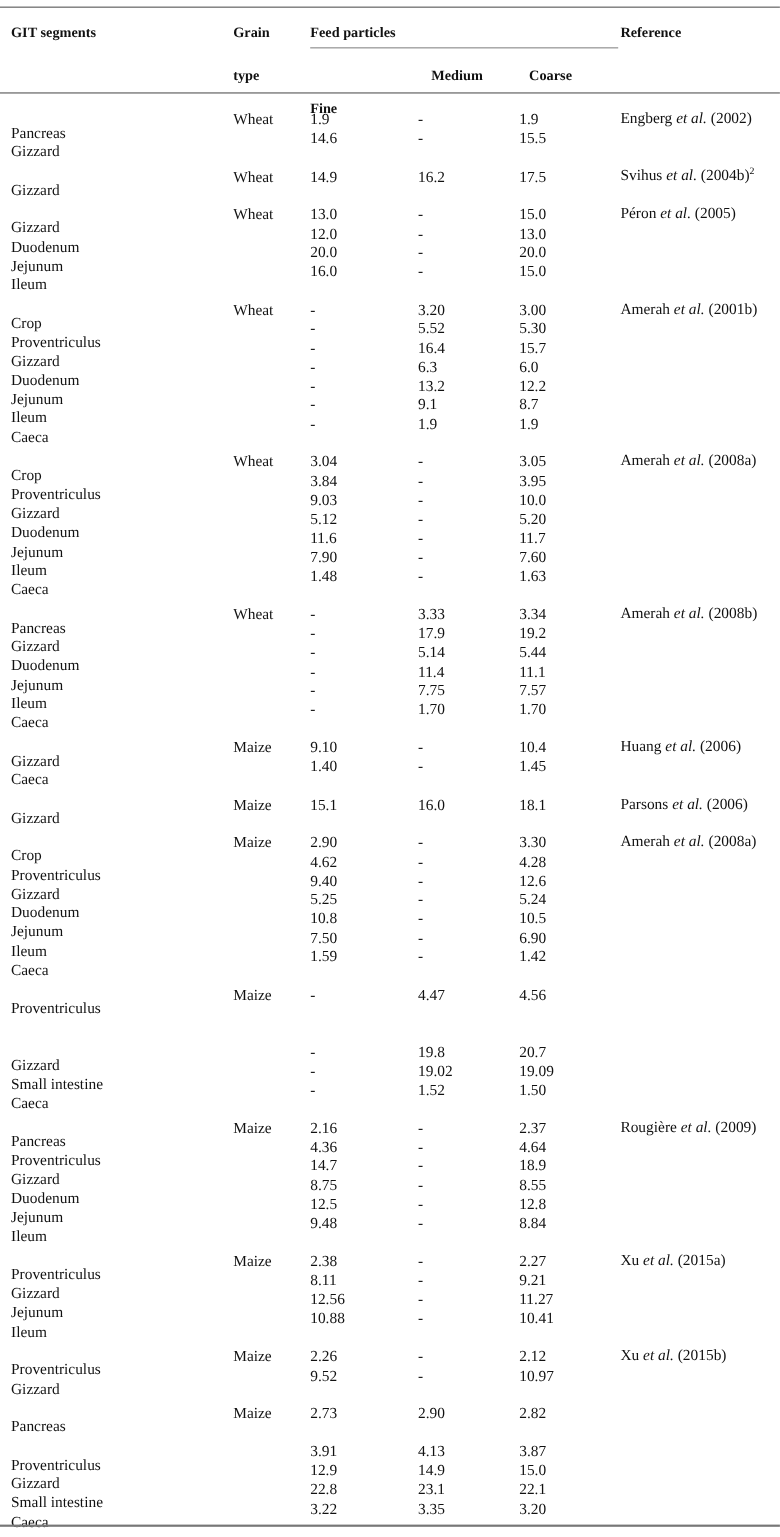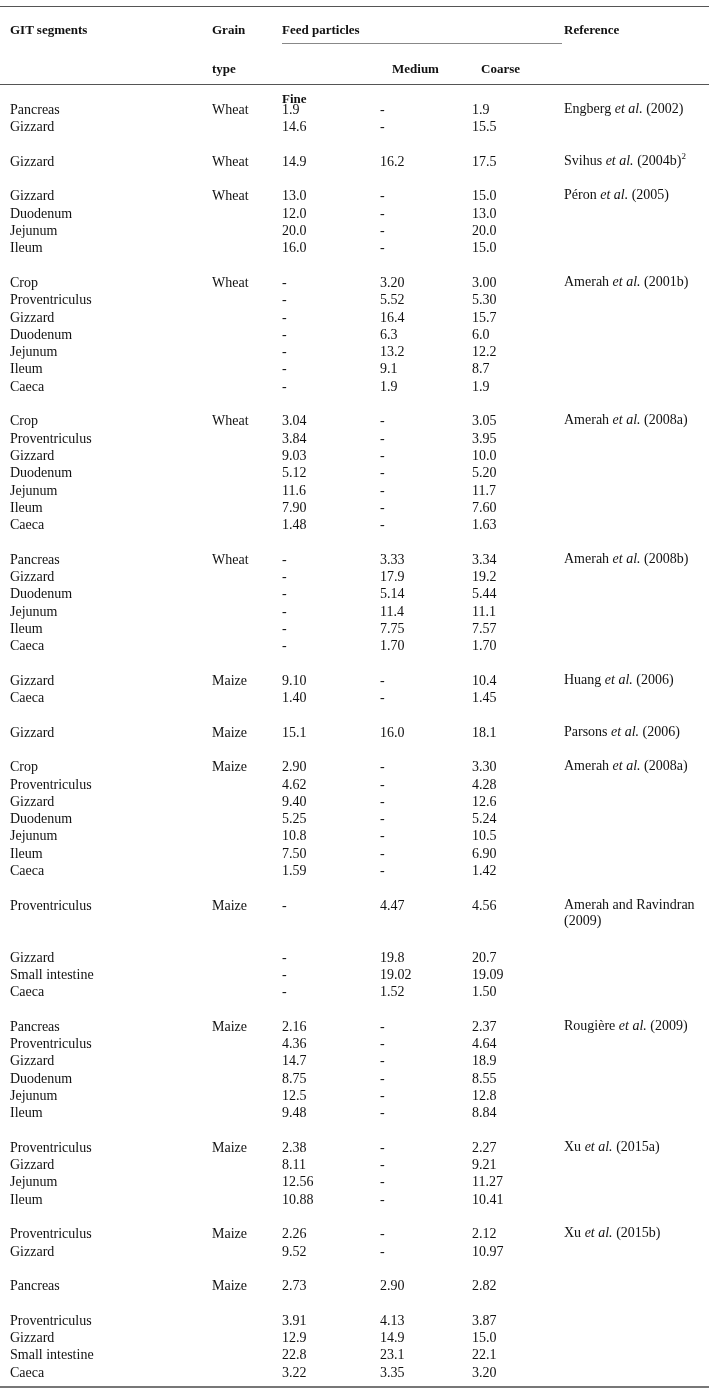--- a/index.html
+++ b/index.html
@@ -8,21 +8,21 @@
   .rule { position:absolute; left:0; width:709px; background:#555; }
   .rule.top { top:6px; height:1px; }
   .rule.mid { top:84px; height:1px; }
   .rule.bottom { top:1386px; height:2px; background:#777; }
   .rule.sub { top:43px; left:282px; width:280px; height:1px; background:#888; }
   .hdr { position:absolute; font-weight:bold; font-size:13px; line-height:16px; }
   .tbl { position:absolute; left:0; top:101px; width:709px; }
   .row { position:relative; height:17.3px; line-height:17.3px; white-space:nowrap; }
   .gap { height:17.3px; }
   .c { position:absolute; top:0; }
-  .seg { left:10px; } .grain { left:212px; } .fine { left:282px; }
+  .seg { left:10px;margin-top:12px; } .grain { left:212px; } .fine { left:282px; }
   .med { left:380px; } .coarse { left:472px; } .ref { left:564px; white-space:normal; width:140px; line-height:16px; }
   i { }
   sup { font-size:9px; vertical-align:super; line-height:0; }
 </style>
 </head>
 <body>
 
 <div class="rule top"></div>
 <div class="hdr" style="left:10px;top:22px;">GIT segments</div>
 <div class="hdr" style="left:212px;top:22px;">Grain</div>
@@ -284,21 +284,20 @@
       <span class="c med">-</span>
       <span class="c coarse">1.42</span>
     </div>
     <div class="gap"></div>
     <div class="row">
       <span class="c seg">Proventriculus</span>
       <span class="c grain">Maize</span>
       <span class="c fine">-</span>
       <span class="c med">4.47</span>
       <span class="c coarse">4.56</span>
-      <span class="c ref"><span>Amerah and Ravindran (2009)</span><i></i><span></span><sup></sup></span>
     </div>
     <div class="row"></div>
     <div class="row"></div>
     <div class="row">
       <span class="c seg">Gizzard</span>
       <span class="c fine">-</span>
       <span class="c med">19.8</span>
       <span class="c coarse">20.7</span>
     </div>
     <div class="row">

